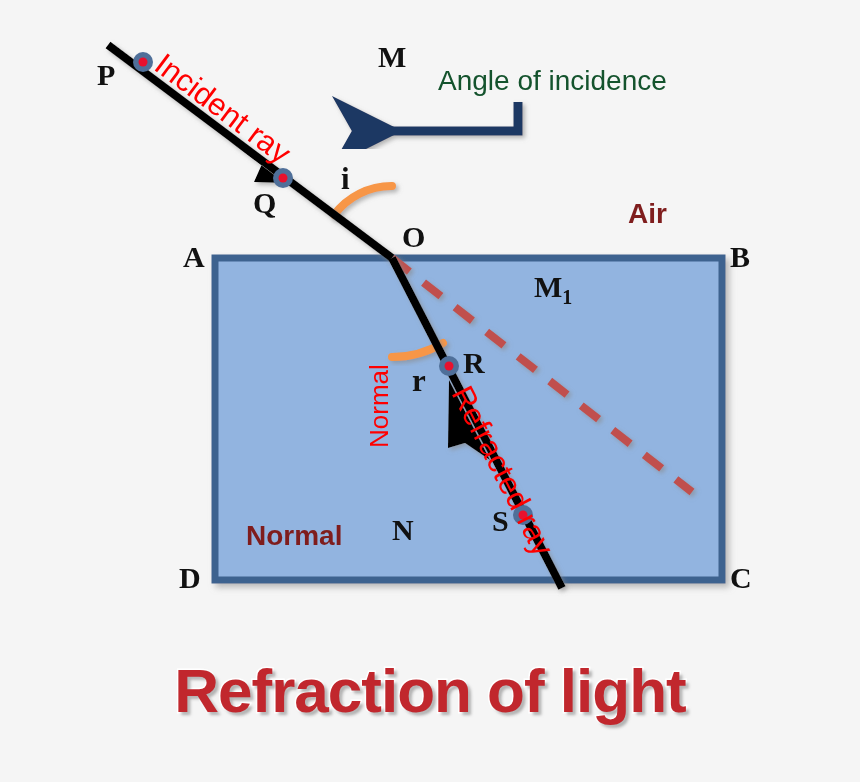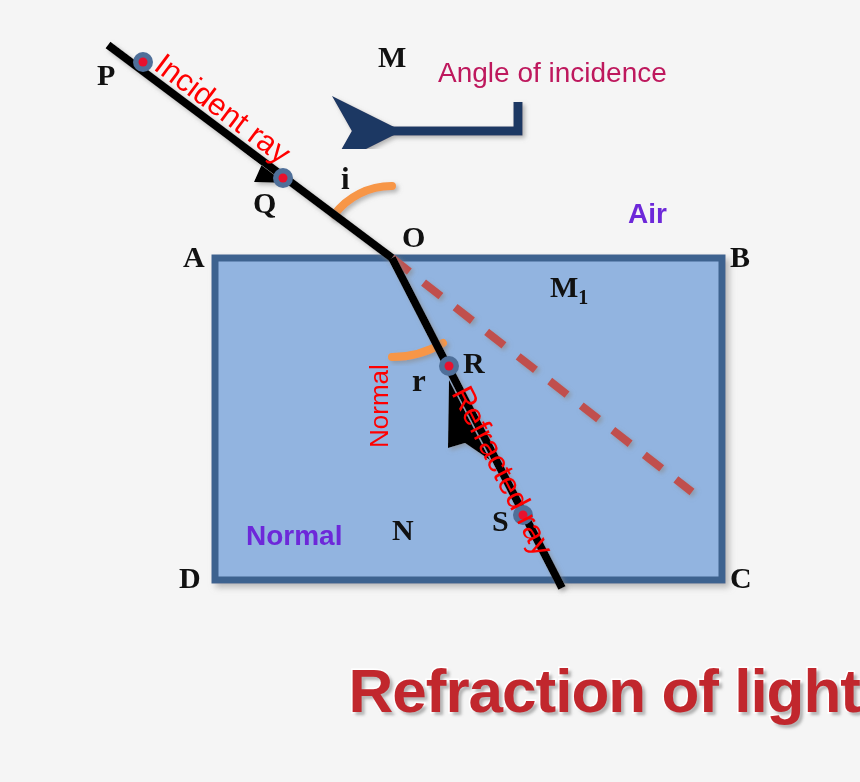--- a/index.html
+++ b/index.html
@@ -45,28 +45,29 @@
   .angle-sym {
     font-family: "Liberation Serif", serif;
     font-weight: bold;
     font-style: normal;
     color: #111111;
     font-size: 31px;
   }
   .medium-label {
     font-family: "Liberation Sans", sans-serif;
     font-weight: bold;
-    color: #6d28d9;
+    color: #7f1d1d;
     font-size: 28px;
   }
   .red-callout {
     font-family: "Liberation Sans", sans-serif;
-    color: #be185d;
+    color: #14532d;
     font-size: 28px;
     font-weight: normal;
+    margin-top: 8px;
   }
   .ray-label {
     font-family: "Liberation Sans", sans-serif;
     color: #ff0000;
     font-size: 31px;
     font-weight: normal;
     transform-origin: 0 0;
   }
   .normal-label {
     font-family: "Liberation Sans", sans-serif;
@@ -77,21 +78,21 @@
   }
   .sub {
     font-size: 20px;
     vertical-align: sub;
   }
   #title {
     position: absolute;
     left: 0;
     top: 655px;
     width: 860px;
-    text-align: right;
+    text-align: center;
     font-family: "Liberation Sans", sans-serif;
     font-weight: bold;
     font-size: 62px;
     letter-spacing: -1px;
     color: #c1272d;
     -webkit-text-stroke: 3px #ffffff;
     paint-order: stroke fill;
     text-shadow:
       3px 3px 3px rgba(120,120,120,0.55);
   }
@@ -188,21 +189,21 @@
   <div class="lbl pt-label" style="left:463px; top:348px;">R</div>
   <div class="lbl pt-label" style="left:492px; top:506px;">S</div>
   <div class="lbl pt-label" style="left:378px; top:42px;">M</div>
   <div class="lbl pt-label" style="left:392px; top:515px;">N</div>
 
   <div class="lbl pt-label" style="left:183px; top:242px;">A</div>
   <div class="lbl pt-label" style="left:730px; top:242px;">B</div>
   <div class="lbl pt-label" style="left:730px; top:563px;">C</div>
   <div class="lbl pt-label" style="left:179px; top:563px;">D</div>
 
-  <div class="lbl pt-label" style="left:550px; top:272px;"><span>M</span><span class="sub">1</span></div>
+  <div class="lbl pt-label" style="left:534px; top:272px;"><span>M</span><span class="sub">1</span></div>
 
   <div class="lbl angle-sym" style="left:341px; top:163px;">i</div>
   <div class="lbl angle-sym" style="left:412px; top:365px;">r</div>
 
   <div class="lbl medium-label" style="left:628px; top:200px;">Air</div>
   <div class="lbl medium-label" style="left:246px; top:522px;">Normal</div>
 
   <div class="lbl red-callout" style="left:438px; top:59px;">Angle of incidence</div>
 
   <div class="lbl ray-label" style="left:168px; top:48px; transform:rotate(36.9deg);">Incident ray</div>

